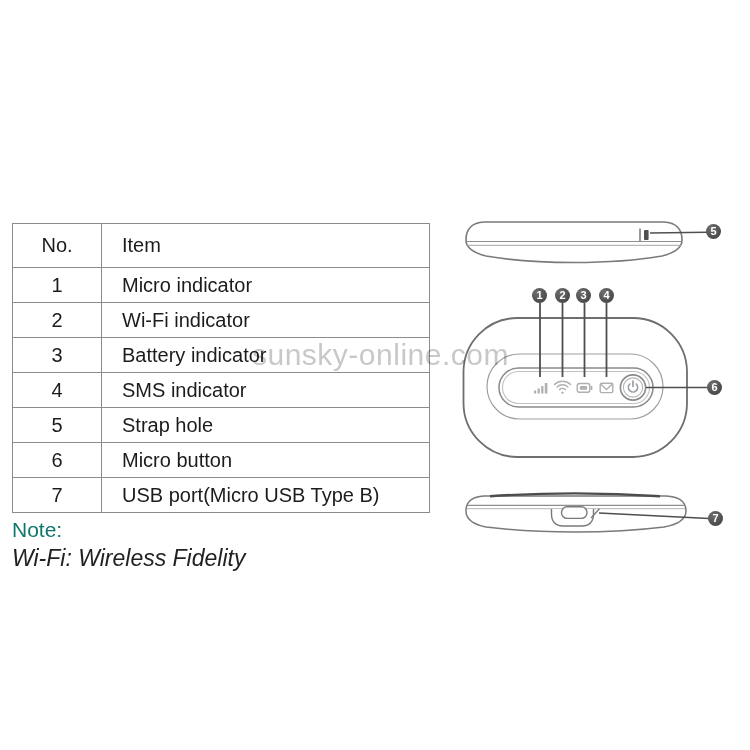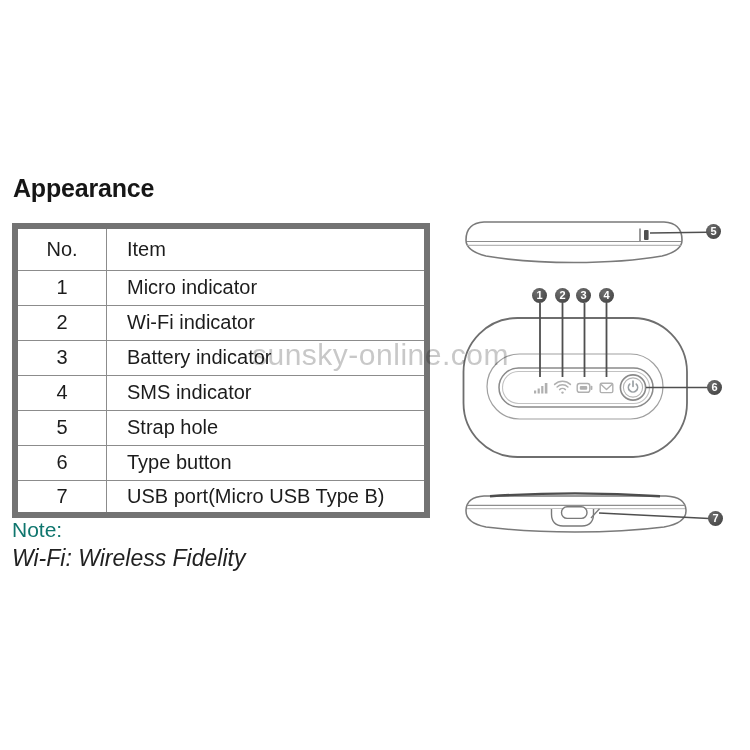--- a/index.html
+++ b/index.html
@@ -12,21 +12,21 @@
     letter-spacing:-0.2px;color:#161616;
   }
   table.appearance{
     position:absolute;left:12px;top:223px;width:418px;
     border-collapse:collapse;table-layout:fixed;
     font-size:20px;color:#1c1c1c;
   }
   table.appearance th, table.appearance td{
     border:1px solid #8c8c8c;font-weight:normal;vertical-align:middle;
   }
-  table.appearance{border:6px solid #737373;}
+  table.appearance{border:1px solid #737373;}
   table.appearance thead tr{height:44px;}
   table.appearance tbody tr{height:35px;}
   .col-no{width:86px;text-align:center;}
   .col-item{text-align:left;padding-left:20px;}
   .note-label{position:absolute;left:12px;top:518px;font-size:21px;color:#0f766e;}
   .note-text{position:absolute;left:12px;top:545px;font-size:23px;color:#222;font-style:italic;}
   .watermark{
     position:absolute;left:252px;top:338px;font-size:30px;letter-spacing:0.5px;
     color:#ababab;opacity:0.65;mix-blend-mode:multiply;z-index:30;white-space:nowrap;
     pointer-events:none;
@@ -47,21 +47,20 @@
   #badge-4{left:599px;top:288px;}
   #badge-5{left:706px;top:224px;}
   #badge-6{left:707px;top:380px;}
   #badge-7{left:708px;top:511px;}
 </style>
 </head>
 <body>
 
 <div class="page">
 
-  <div class="page-title">Appearance</div>
 
   <table class="appearance">
     <thead>
       <tr>
         <th class="col-no">No.</th>
         <th class="col-item">Item</th>
       </tr>
     </thead>
     <tbody>
       <tr>
@@ -79,21 +78,21 @@
       <tr>
         <td class="col-no">4</td>
         <td class="col-item">SMS indicator</td>
       </tr>
       <tr>
         <td class="col-no">5</td>
         <td class="col-item">Strap hole</td>
       </tr>
       <tr>
         <td class="col-no">6</td>
-        <td class="col-item">Type button</td>
+        <td class="col-item">Micro button</td>
       </tr>
       <tr>
         <td class="col-no">7</td>
         <td class="col-item">USB port(Micro USB Type B)</td>
       </tr>
     </tbody>
   </table>
 
   <div class="note-label">Note:</div>
   <div class="note-text">Wi-Fi: Wireless Fidelity</div>

